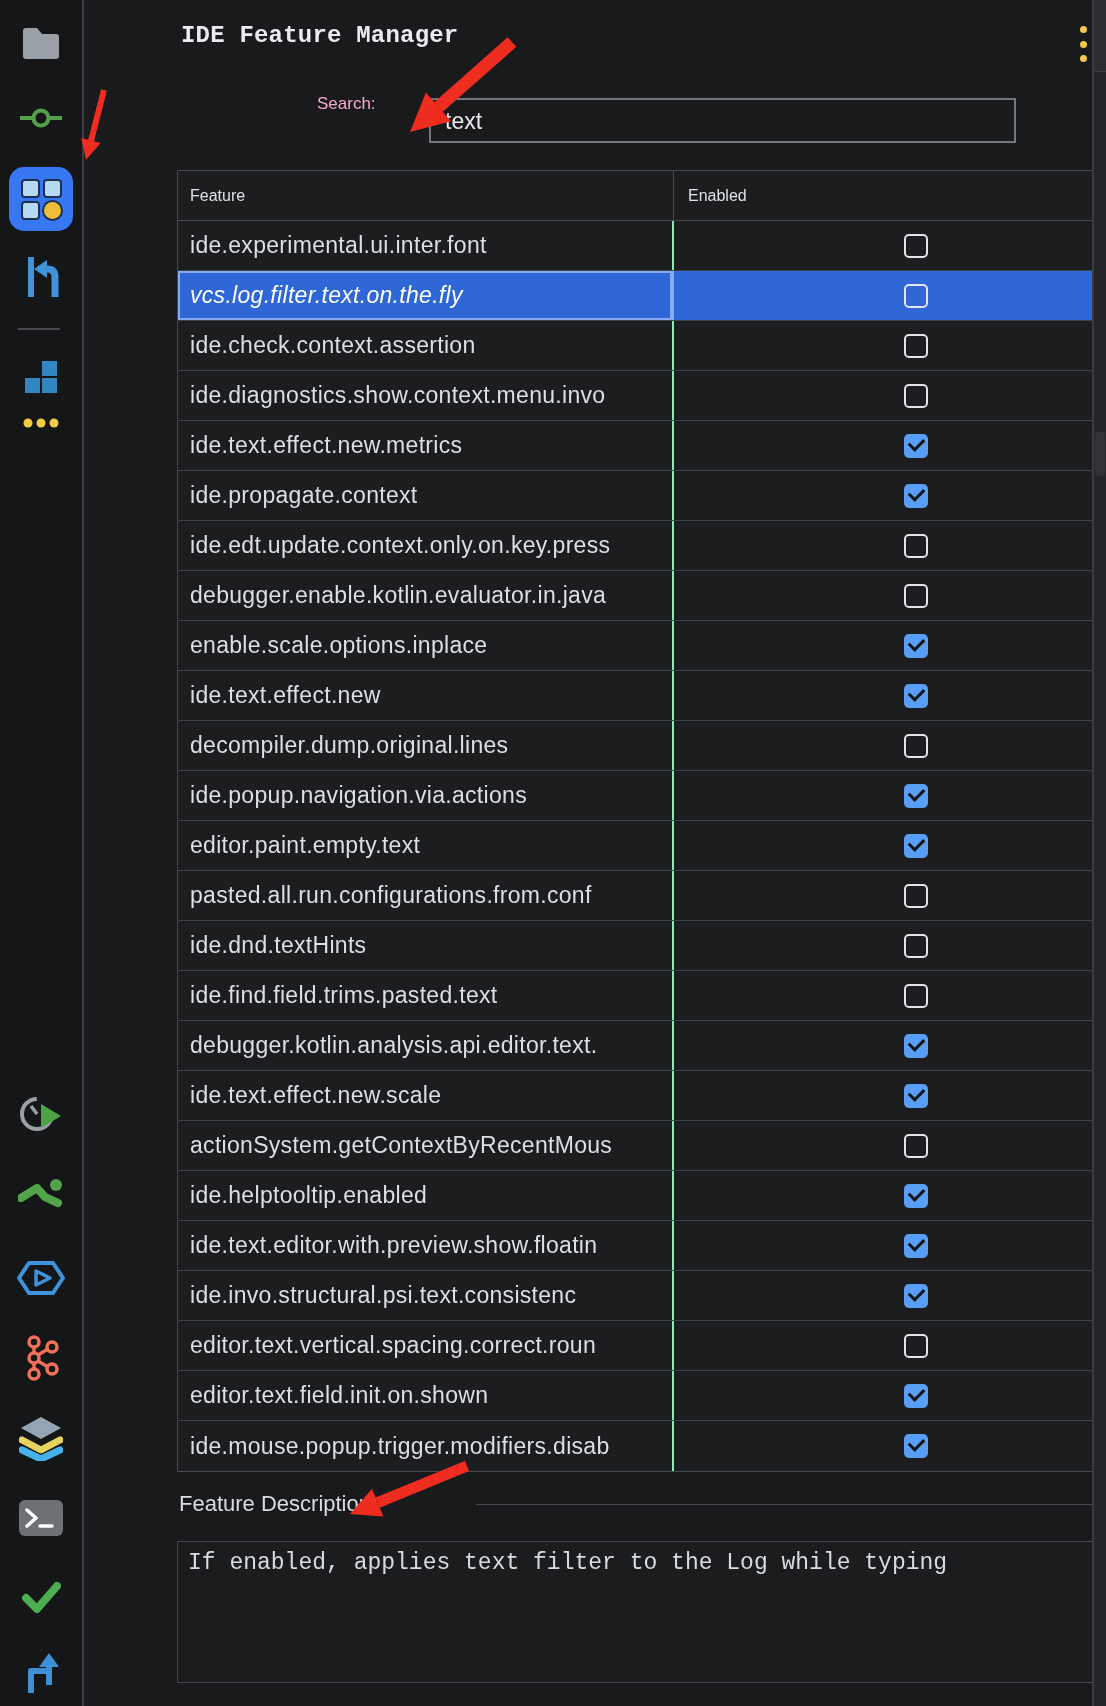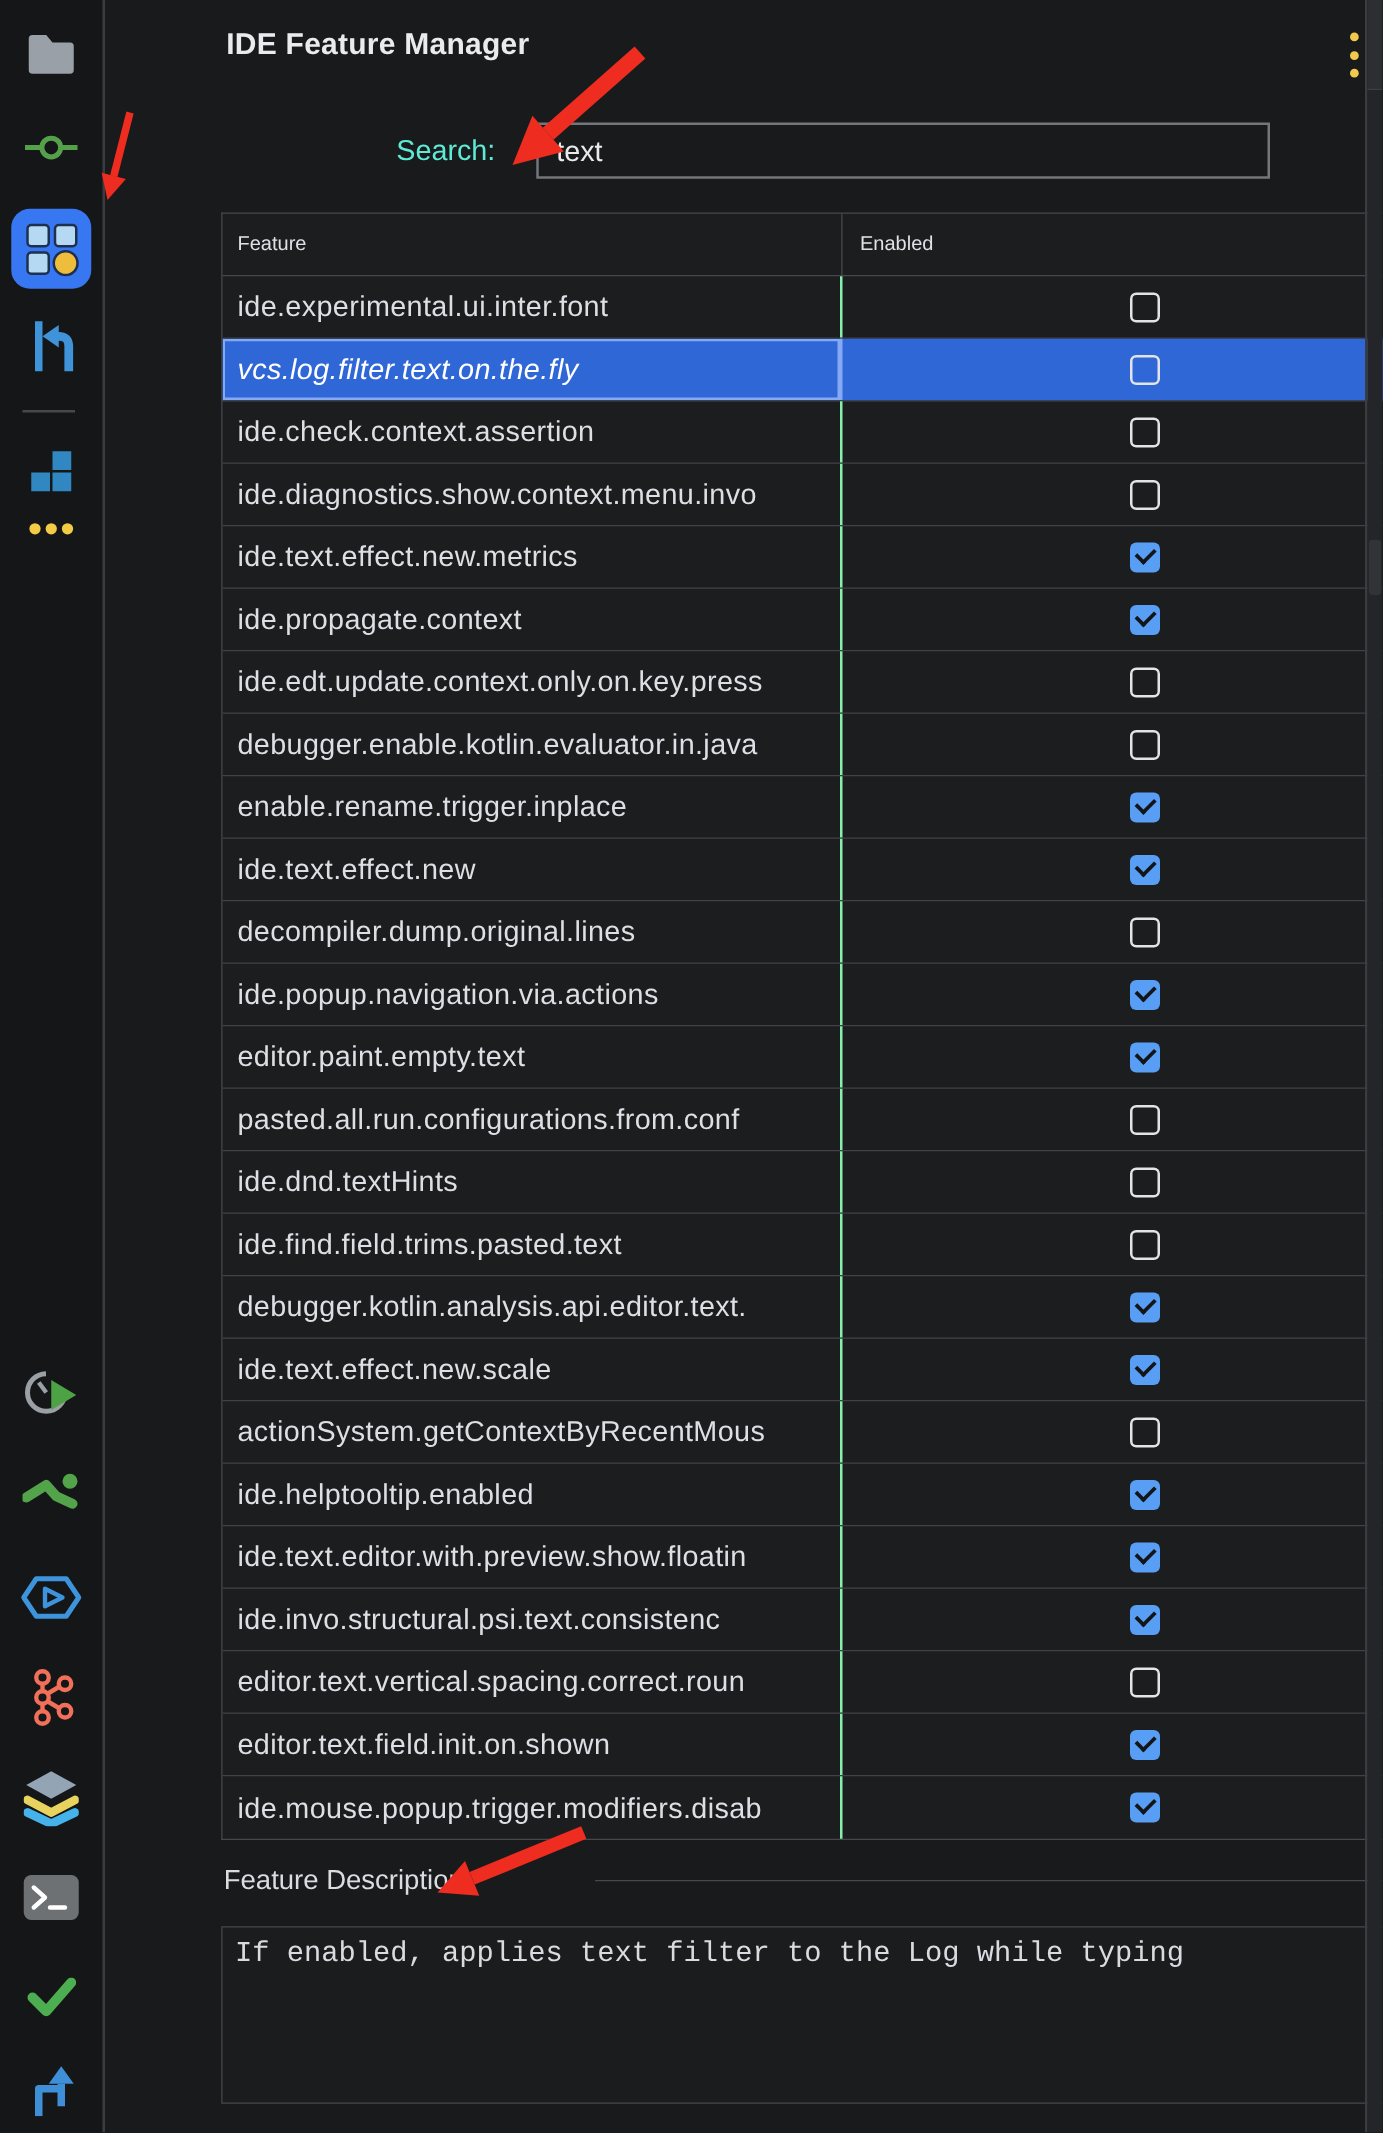--- a/index.html
+++ b/index.html
@@ -9,25 +9,25 @@
     font-family:"Liberation Sans",sans-serif;
     -webkit-font-smoothing:antialiased;
   }
   
   .sidebar{position:absolute;left:0;top:0;width:82px;height:1706px;background:#151617;}
   .sidebar-divider{position:absolute;left:82px;top:0;width:2px;height:1706px;background:#3a3c3f;}
   .side-btn{position:absolute;left:0;width:82px;display:flex;justify-content:center;align-items:center;cursor:pointer;}
   .side-sep{position:absolute;left:18px;width:42px;height:2px;background:#46484c;}
   
   .panel{position:absolute;left:84px;top:0;right:0;bottom:0;}
-  .title{position:absolute;left:97px;top:22px;font-size:24px;font-weight:700;color:#e9ebee;letter-spacing:.2px;}
+  .title{position:absolute;left:97px;top:22px;font-size:24px;font-weight:700;color:#e9ebee;letter-spacing:.2px;font-family:Liberation Mono, monospace;}
   .menu-dots{position:absolute;left:988px;top:24px;width:22px;height:36px;display:flex;flex-direction:column;align-items:center;justify-content:space-between;padding:2px 0;cursor:pointer;}
   .menu-dots i{width:7px;height:7px;border-radius:50%;background:#f2c94c;}
   
-  .search-label{position:absolute;left:233px;top:107px;font-size:23px;color:#5eead4;}
+  .search-label{position:absolute;left:233px;top:94px;font-size:17px;color:#f9a8d4;}
   .search-box{position:absolute;left:345px;top:98px;width:587px;height:45px;background:#191a1c;border:2px solid #73767a;box-sizing:border-box;}
   .search-value{position:absolute;left:14px;top:8px;font-size:23px;color:#e8eaed;}
   
   .ftable{position:absolute;left:93px;top:170px;width:985px;border:1px solid #45484d;border-right:4px solid #4a4d52;box-sizing:border-box;background:#1c1d1f;}
   .thead{display:flex;height:50px;border-bottom:1px solid #45484d;box-sizing:border-box;}
   .th{font-size:16px;color:#dee1e6;display:flex;align-items:center;}
   .th.feature{width:496px;padding-left:12px;box-sizing:border-box;border-right:1px solid #45484d;}
   .th.enabled{flex:1;padding-left:14px;}
   .trow{display:flex;height:50px;border-bottom:1px solid #3f4247;box-sizing:border-box;cursor:pointer;}
   .trow:last-child{border-bottom:none;}
@@ -239,21 +239,21 @@
             <span class="cb"></span>
           </div>
         </div>
         <div class="trow">
           <div class="td-feature">debugger.enable.kotlin.evaluator.in.java</div>
           <div class="td-enabled">
             <span class="cb"></span>
           </div>
         </div>
         <div class="trow">
-          <div class="td-feature">enable.rename.trigger.inplace</div>
+          <div class="td-feature">enable.scale.options.inplace</div>
           <div class="td-enabled">
             <span class="cb checked"></span>
           </div>
         </div>
         <div class="trow">
           <div class="td-feature">ide.text.effect.new</div>
           <div class="td-enabled">
             <span class="cb checked"></span>
           </div>
         </div>

